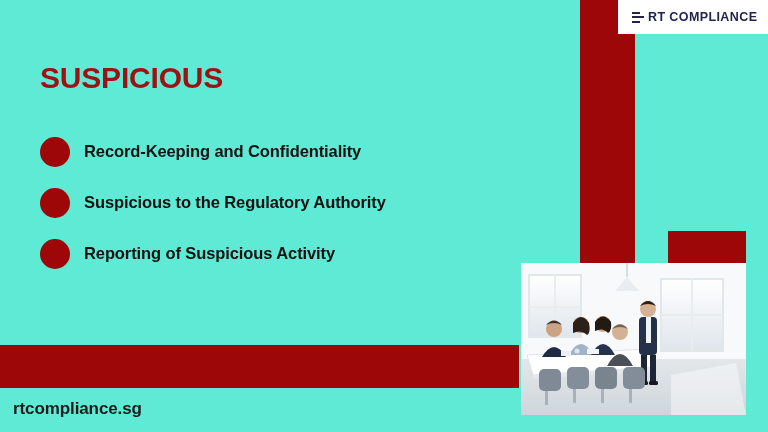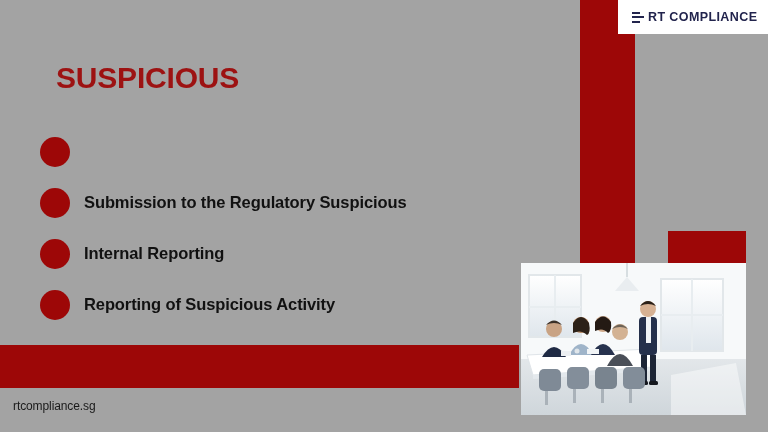--- a/index.html
+++ b/index.html
@@ -7,21 +7,21 @@
     padding: 0;
     background: #ffffff;
   }
   body {
     font-family: "Liberation Sans", sans-serif;
   }
   #slide {
     position: relative;
     width: 768px;
     height: 432px;
-    background: #a3a3a3;
+    background: #5eead4;
     overflow: hidden;
   }
 
   
   .red-bar-tall {
     position: absolute;
     left: 580px;
     top: 0px;
     width: 55px;
     height: 266px;
@@ -78,21 +78,21 @@
     font-weight: bold;
     font-size: 12.5px;
     letter-spacing: 0.4px;
     color: #22244d;
     white-space: nowrap;
   }
 
   
   .headline {
     position: absolute;
-    left: 56px;
+    left: 40px;
     top: 38px;
     width: 470px;
     color: #9d1212;
     font-family: "Liberation Sans", sans-serif;
     font-weight: bold;
     font-size: 30px;
     line-height: 1.32;
     letter-spacing: -0.2px;
     text-transform: uppercase;
   }
@@ -129,22 +129,22 @@
     letter-spacing: -0.1px;
     white-space: nowrap;
   }
 
   
   .footer-url {
     position: absolute;
     left: 13px;
     top: 399px;
     font-family: "Liberation Sans", sans-serif;
-    font-weight: normal;
-    font-size: 12px;
+    font-weight: bold;
+    font-size: 17px;
     color: #1a1a1a;
     letter-spacing: -0.1px;
   }
 
   
   .photo {
     position: absolute;
     left: 521px;
     top: 263px;
     width: 225px;
@@ -172,28 +172,25 @@
     <span class="logo-text">RT COMPLIANCE</span>
   </div>
 
   <h1 class="headline">
     <span>SUSPICIOUS</span>
   </h1>
 
   <ul class="bullet-list">
     <li class="bullet-item">
       <span class="bullet-dot"></span>
+      <span class="bullet-label">Record-Keeping and Confidentiality</span>
     </li>
     <li class="bullet-item">
       <span class="bullet-dot"></span>
-      <span class="bullet-label">Submission to the Regulatory Suspicious</span>
-    </li>
-    <li class="bullet-item">
-      <span class="bullet-dot"></span>
-      <span class="bullet-label">Internal Reporting</span>
+      <span class="bullet-label">Suspicious to the Regulatory Authority</span>
     </li>
     <li class="bullet-item">
       <span class="bullet-dot"></span>
       <span class="bullet-label">Reporting of Suspicious Activity</span>
     </li>
   </ul>
 
   <div class="footer-url">rtcompliance.sg</div>
 
   <div class="photo">

